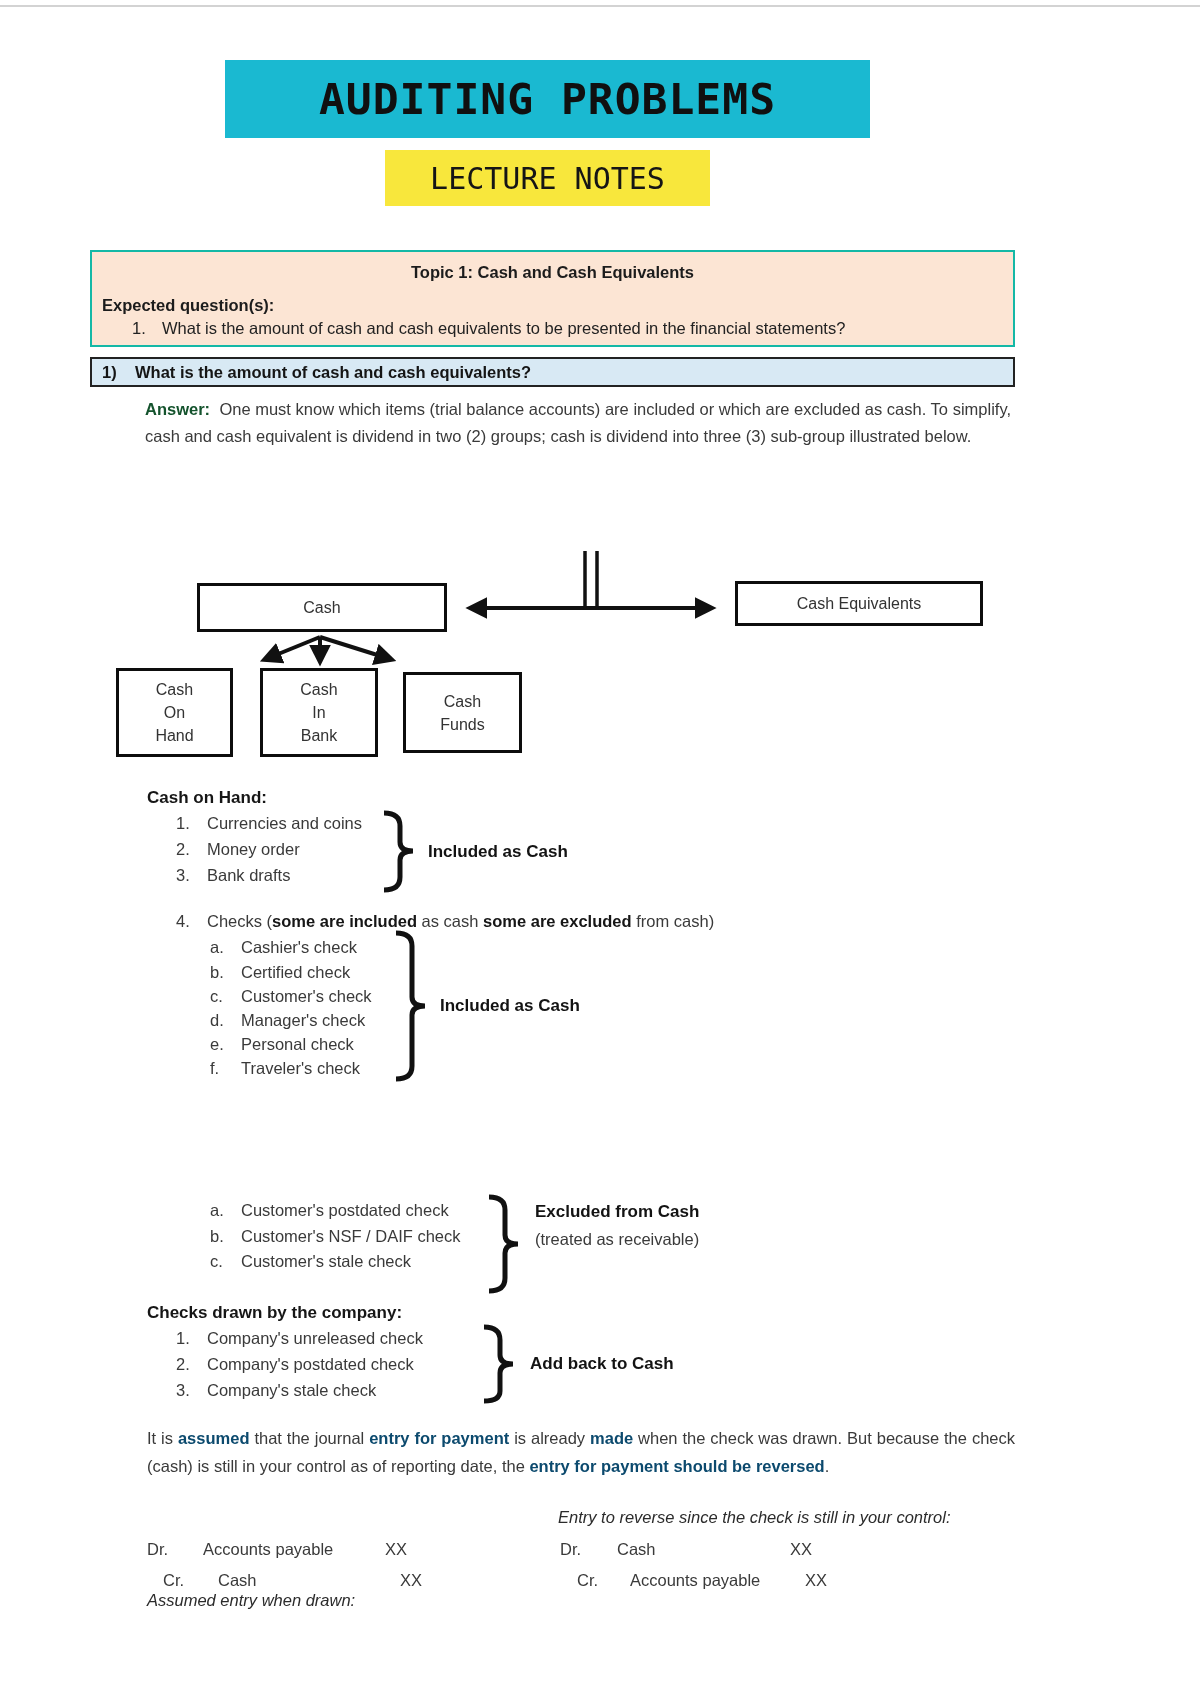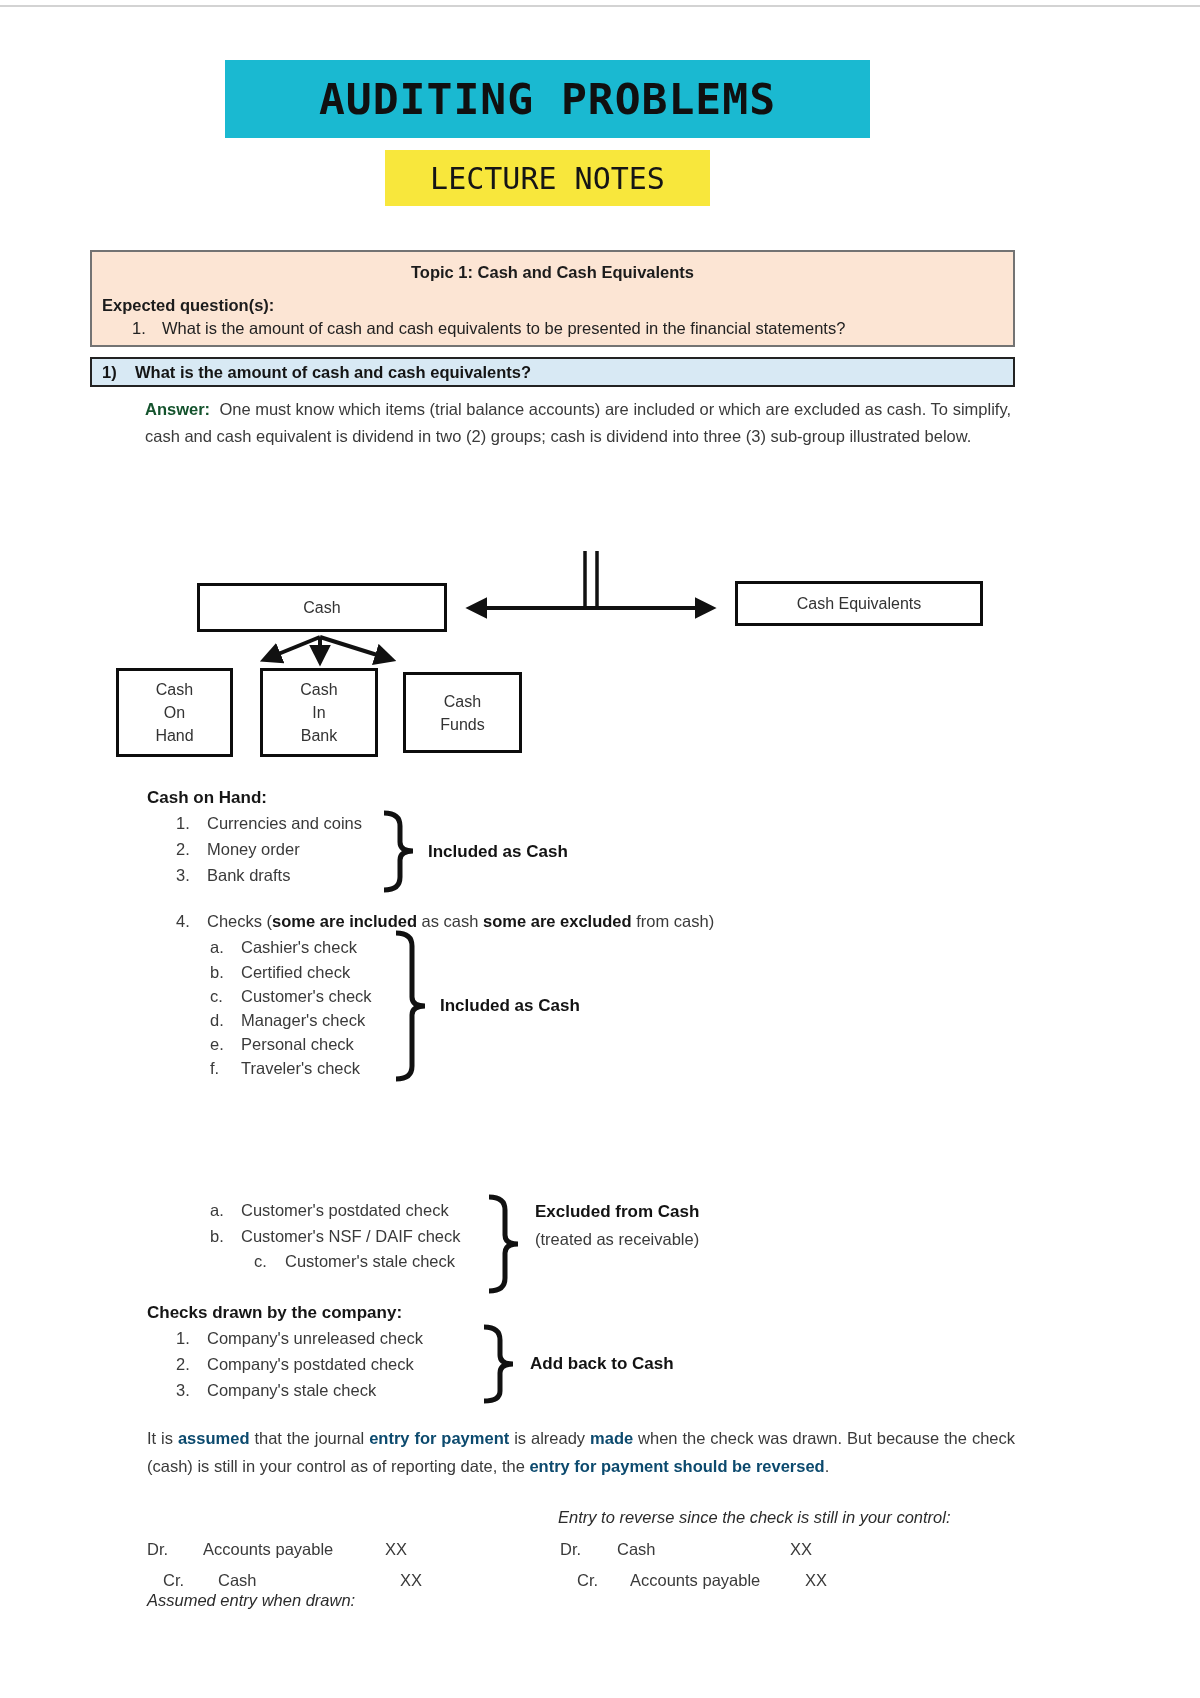--- a/index.html
+++ b/index.html
@@ -27,21 +27,21 @@
   }
   .banner-yellow {
     position: absolute; left: 385px; top: 150px; width: 325px; height: 56px;
     background: #f8e73c; display: flex; align-items: center; justify-content: center;
     font-family: "DejaVu Sans Mono", monospace;
     font-size: 30px; font-weight: 500; color: #151515;
   }
   
   .topic-box {
     position: absolute; left: 90px; top: 250px; width: 925px; height: 97px;
-    background: #fce5d4; border: 2px solid #737373;
+    background: #fce5d4; border: 2px solid #14b8a6;
   }
   .topic-title {
     position: absolute; left: 0; top: 11px; width: 100%;
     text-align: center; font-weight: bold; font-size: 16.5px; color: #1c1c1c;
   }
   .expected-label {
     position: absolute; left: 10px; top: 44px;
     font-weight: bold; font-size: 16.5px; color: #1c1c1c;
   }
   .expected-q { position: absolute; left: 40px; top: 67px; font-size: 16.5px; color: #222; }
@@ -173,21 +173,21 @@
   <div class="row" style="left:210px; top:938px;"><span class="mk2">a.</span><span>Cashier's check</span></div>
   <div class="row" style="left:210px; top:963px;"><span class="mk2">b.</span><span>Certified check</span></div>
   <div class="row" style="left:210px; top:987px;"><span class="mk2">c.</span><span>Customer's check</span></div>
   <div class="row" style="left:210px; top:1011px;"><span class="mk2">d.</span><span>Manager's check</span></div>
   <div class="row" style="left:210px; top:1035px;"><span class="mk2">e.</span><span>Personal check</span></div>
   <div class="row" style="left:210px; top:1059px;"><span class="mk2">f.</span><span>Traveler's check</span></div>
   <div class="brace-label" style="left:440px; top:996px;">Included as Cash</div>
 
   <div class="row" style="left:210px; top:1201px;"><span class="mk2">a.</span><span>Customer's postdated check</span></div>
   <div class="row" style="left:210px; top:1227px;"><span class="mk2">b.</span><span>Customer's NSF / DAIF check</span></div>
-  <div class="row" style="left:210px; top:1252px;margin-left:44px;"><span class="mk2">c.</span><span>Customer's stale check</span></div>
+  <div class="row" style="left:210px; top:1252px;"><span class="mk2">c.</span><span>Customer's stale check</span></div>
   <div class="brace-label" style="left:535px; top:1202px;">Excluded from Cash</div>
   <div class="brace-note" style="left:535px; top:1230px;">(treated as receivable)</div>
 
   <div class="sec-heading" style="left:147px; top:1303px;">Checks drawn by the company:</div>
   <div class="row" style="left:176px; top:1329px;"><span class="mk">1.</span><span>Company's unreleased check</span></div>
   <div class="row" style="left:176px; top:1355px;"><span class="mk">2.</span><span>Company's postdated check</span></div>
   <div class="row" style="left:176px; top:1381px;"><span class="mk">3.</span><span>Company's stale check</span></div>
   <div class="brace-label" style="left:530px; top:1354px;">Add back to Cash</div>
 
   <div class="note-par">

